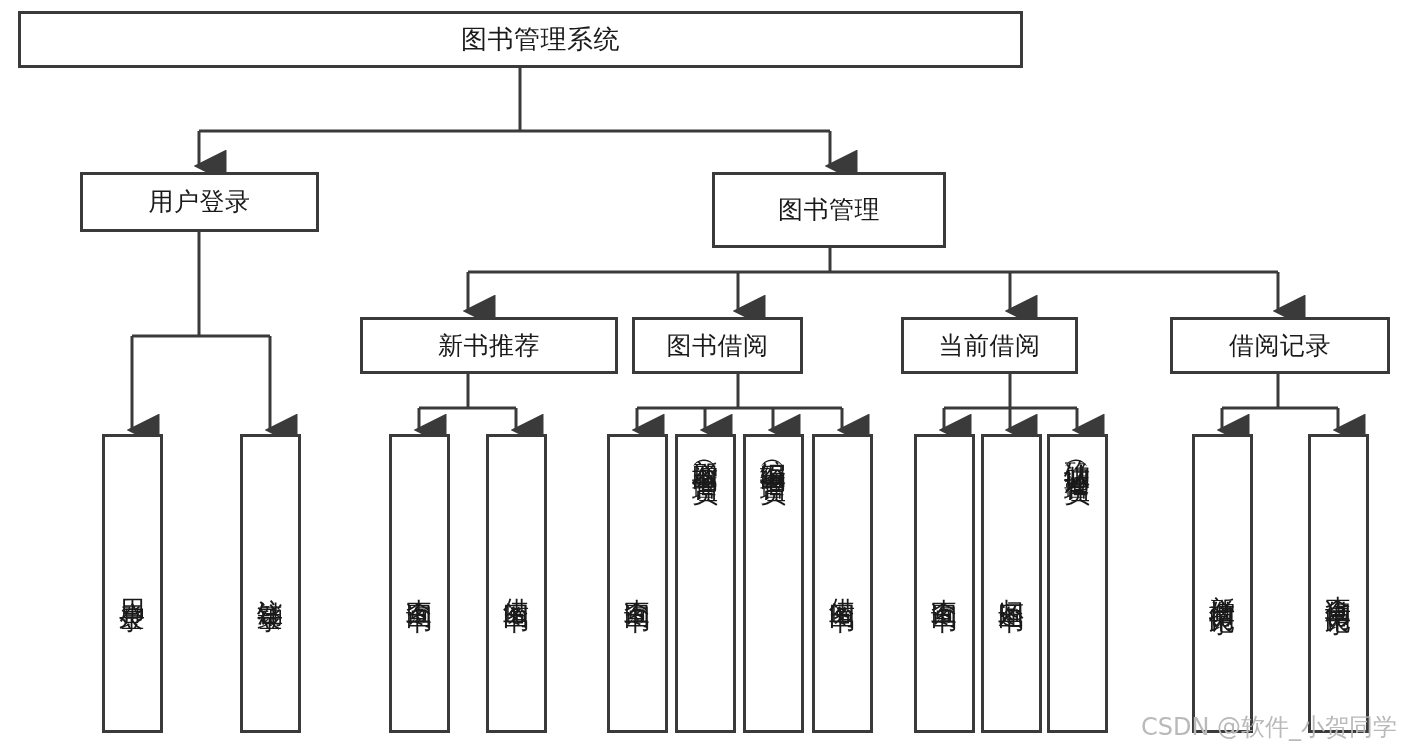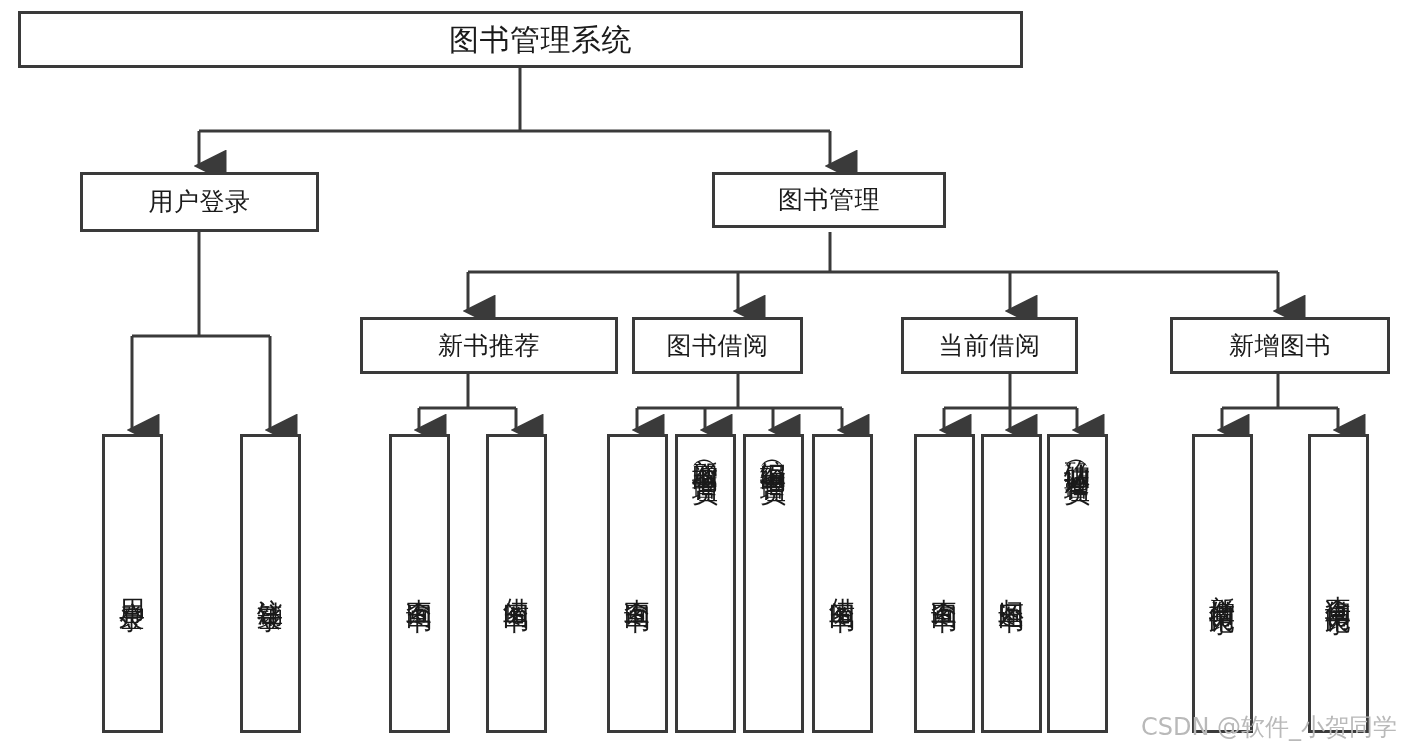--- a/index.html
+++ b/index.html
@@ -44,21 +44,21 @@
     line-height: 1.12;
     letter-spacing: 0.5px;
     white-space: pre;
   }
   
   .node.horiz .label {
     font-size: 25px;
     text-align: center;
   }
   .node.root .label {
-    font-size: 30px;
+    font-size: 26px;
     margin-left: 40px;
   }
   
   .node.vert {
     align-items: flex-start;
     justify-content: center;
     padding-top: 6px;
   }
   .node.vert .label {
     writing-mode: vertical-rl;
@@ -145,35 +145,35 @@
     </g>
   </svg>
 
   <div class="node horiz root" style="left:18px; top:11px; width:1005px; height:57px;">
     <span class="label">图书管理系统</span>
   </div>
 
   <div class="node horiz" style="left:80px; top:172px; width:239px; height:60px;">
     <span class="label">用户登录</span>
   </div>
-  <div class="node horiz" style="left:712px; top:172px; width:234px; height:56px;justify-content:center;">
+  <div class="node horiz" style="left:712px; top:172px; width:234px; height:76px;justify-content:center;">
     <span class="label">图书管理</span>
   </div>
 
   <div class="node horiz" style="left:360px; top:317px; width:258px; height:57px;">
     <span class="label">新书推荐</span>
   </div>
   <div class="node horiz" style="left:632px; top:317px; width:171px; height:57px;">
     <span class="label">图书借阅</span>
   </div>
   <div class="node horiz" style="left:901px; top:317px; width:177px; height:57px;">
     <span class="label">当前借阅</span>
   </div>
   <div class="node horiz" style="left:1170px; top:317px; width:220px; height:57px;">
-    <span class="label">新增图书</span>
+    <span class="label">借阅记录</span>
   </div>
 
   <div class="node vert centered-text" style="left:102px; top:434px; width:61px; height:299px;">
     <span class="label">用户登录</span>
   </div>
   <div class="node vert centered-text" style="left:240px; top:434px; width:61px; height:299px;">
     <span class="label">注销登录</span>
   </div>
 
   <div class="node vert centered-text" style="left:389px; top:434px; width:61px; height:299px;">

